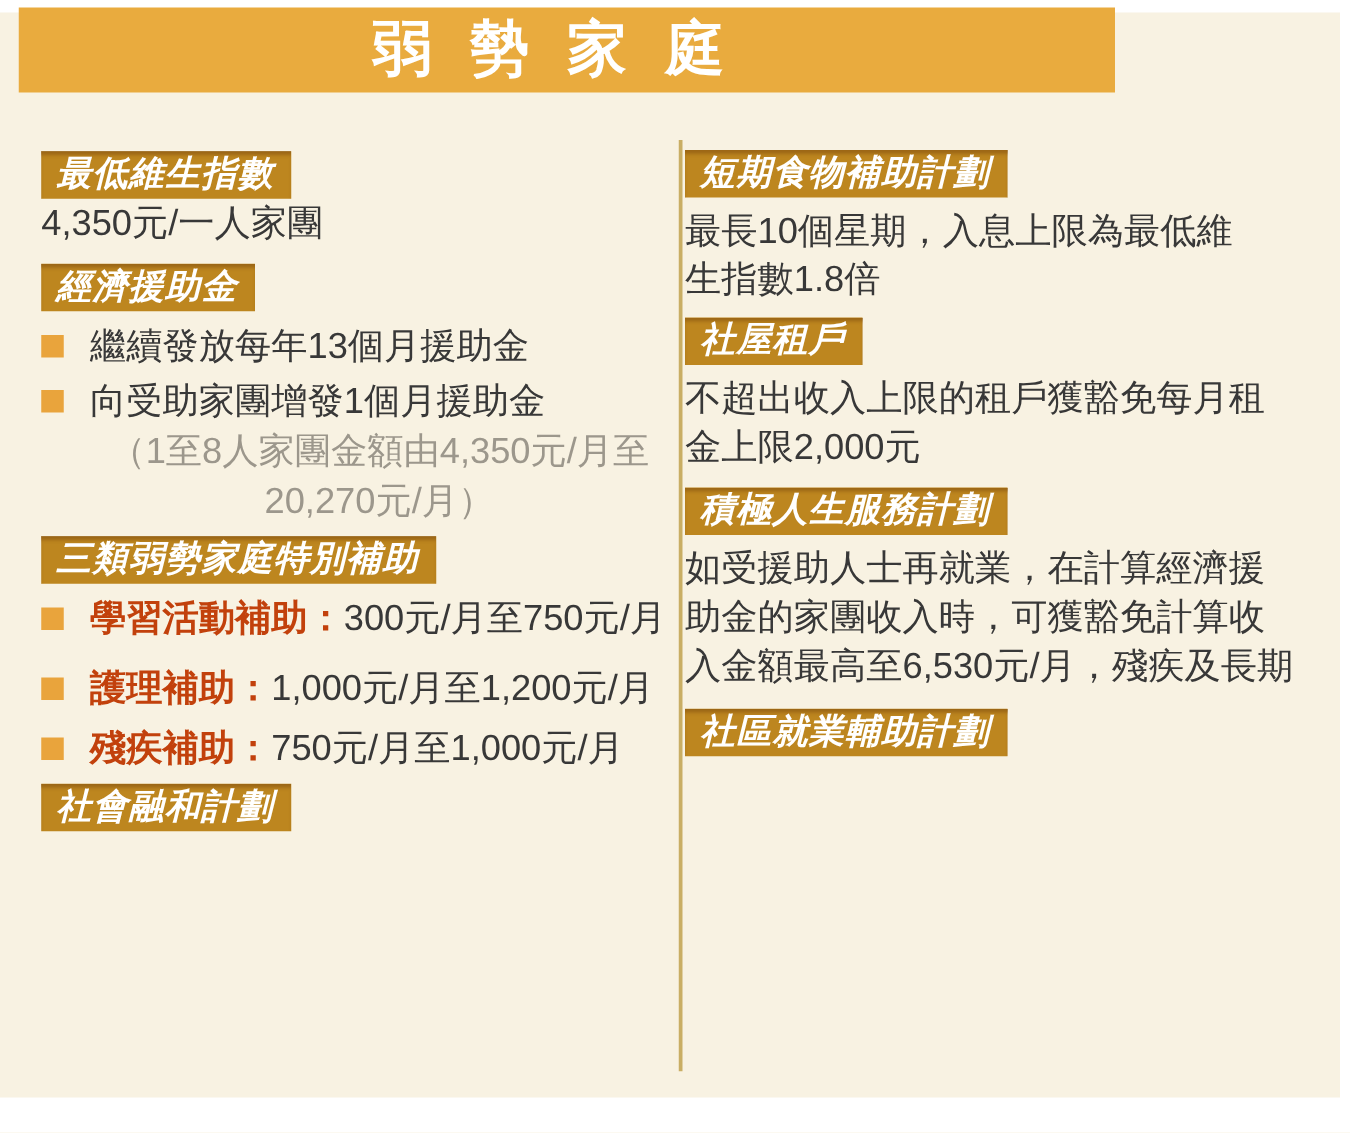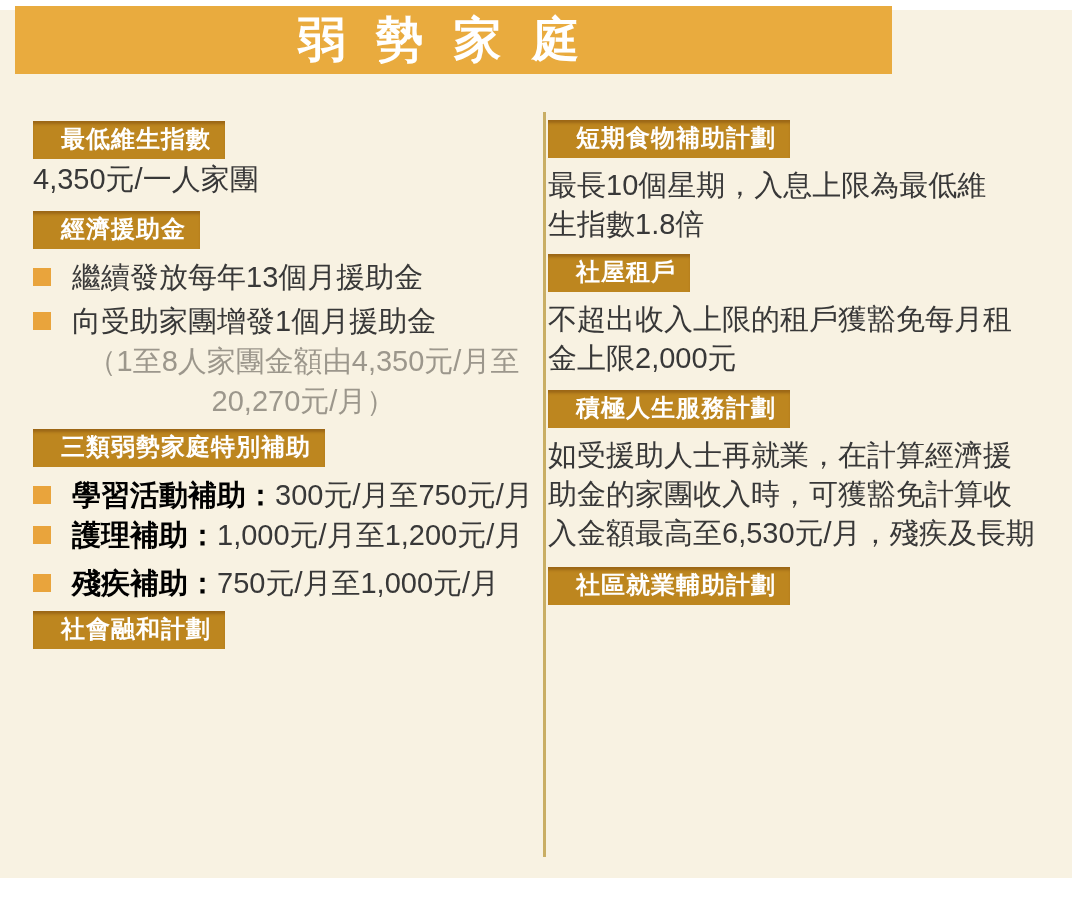--- a/index.html
+++ b/index.html
@@ -23,35 +23,36 @@
   }
   .divider{
     position:absolute;left:543px;top:112px;width:3px;height:745px;
     background:#c9ae64;
   }
   .col{position:absolute;}
   .col-left{left:33px;top:121px;width:502px;}
   .col-right{left:548px;top:120px;width:492px;}
   .badge{
     display:inline-block;background:#bd861f;color:#ffffff;
-    font-size:24px;font-weight:bold;line-height:28px;
-    padding:4px 14px 6px 28px;letter-spacing:1px;
+    font-size:28px;font-weight:bold;line-height:28px;
+    padding:4px 14px 6px 12px;letter-spacing:1px;
     box-shadow:inset 0 4px 3px -1px rgba(115,64,10,.45);
+    font-style:italic;
   }
   .line{font-size:29px;line-height:40px;color:#383838;}
   .col-right .line{line-height:39px;}
   .para .line{line-height:38px;}
   .muted{color:#9c978c;text-align:center;}
   .bullet{display:flex;align-items:flex-start;}
   .sq{
     flex:none;width:18px;height:18px;background:#e9a43c;
     margin:11px 21px 0 0;
   }
   .btext{flex:1;}
-  .blabel{font-weight:bold;color:#000000;text-align:right;}
+  .blabel{font-weight:bold;color:#c2410c;text-align:right;}
 </style>
 </head>
 <body>
 
 <div class="canvas"></div>
 
 <div class="banner">
   <div class="t">弱勢家庭</div>
 </div>
 
@@ -83,21 +84,21 @@
   </section>
 
   <section style="margin-top:8px">
     <span class="badge">三類弱勢家庭特別補助</span>
     <div class="bullet" style="margin-top:8px">
       <span class="sq"></span>
       <div class="btext">
         <div class="line"><span class="blabel">學習活動補助：</span><span>300元/月至750元/月</span></div>
       </div>
     </div>
-    <div class="bullet" style="margin-top:0">
+    <div class="bullet" style="margin-top:16px">
       <span class="sq"></span>
       <div class="btext">
         <div class="line"><span class="blabel">護理補助：</span><span>1,000元/月至1,200元/月</span></div>
       </div>
     </div>
     <div class="bullet" style="margin-top:8px">
       <span class="sq"></span>
       <div class="btext">
         <div class="line"><span class="blabel">殘疾補助：</span><span>750元/月至1,000元/月</span></div>
       </div>

